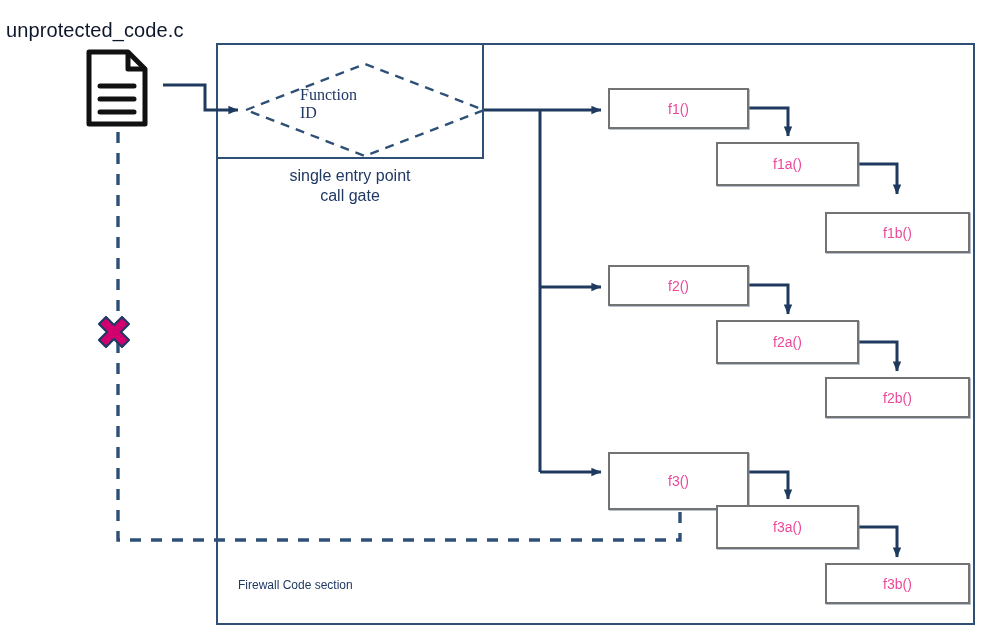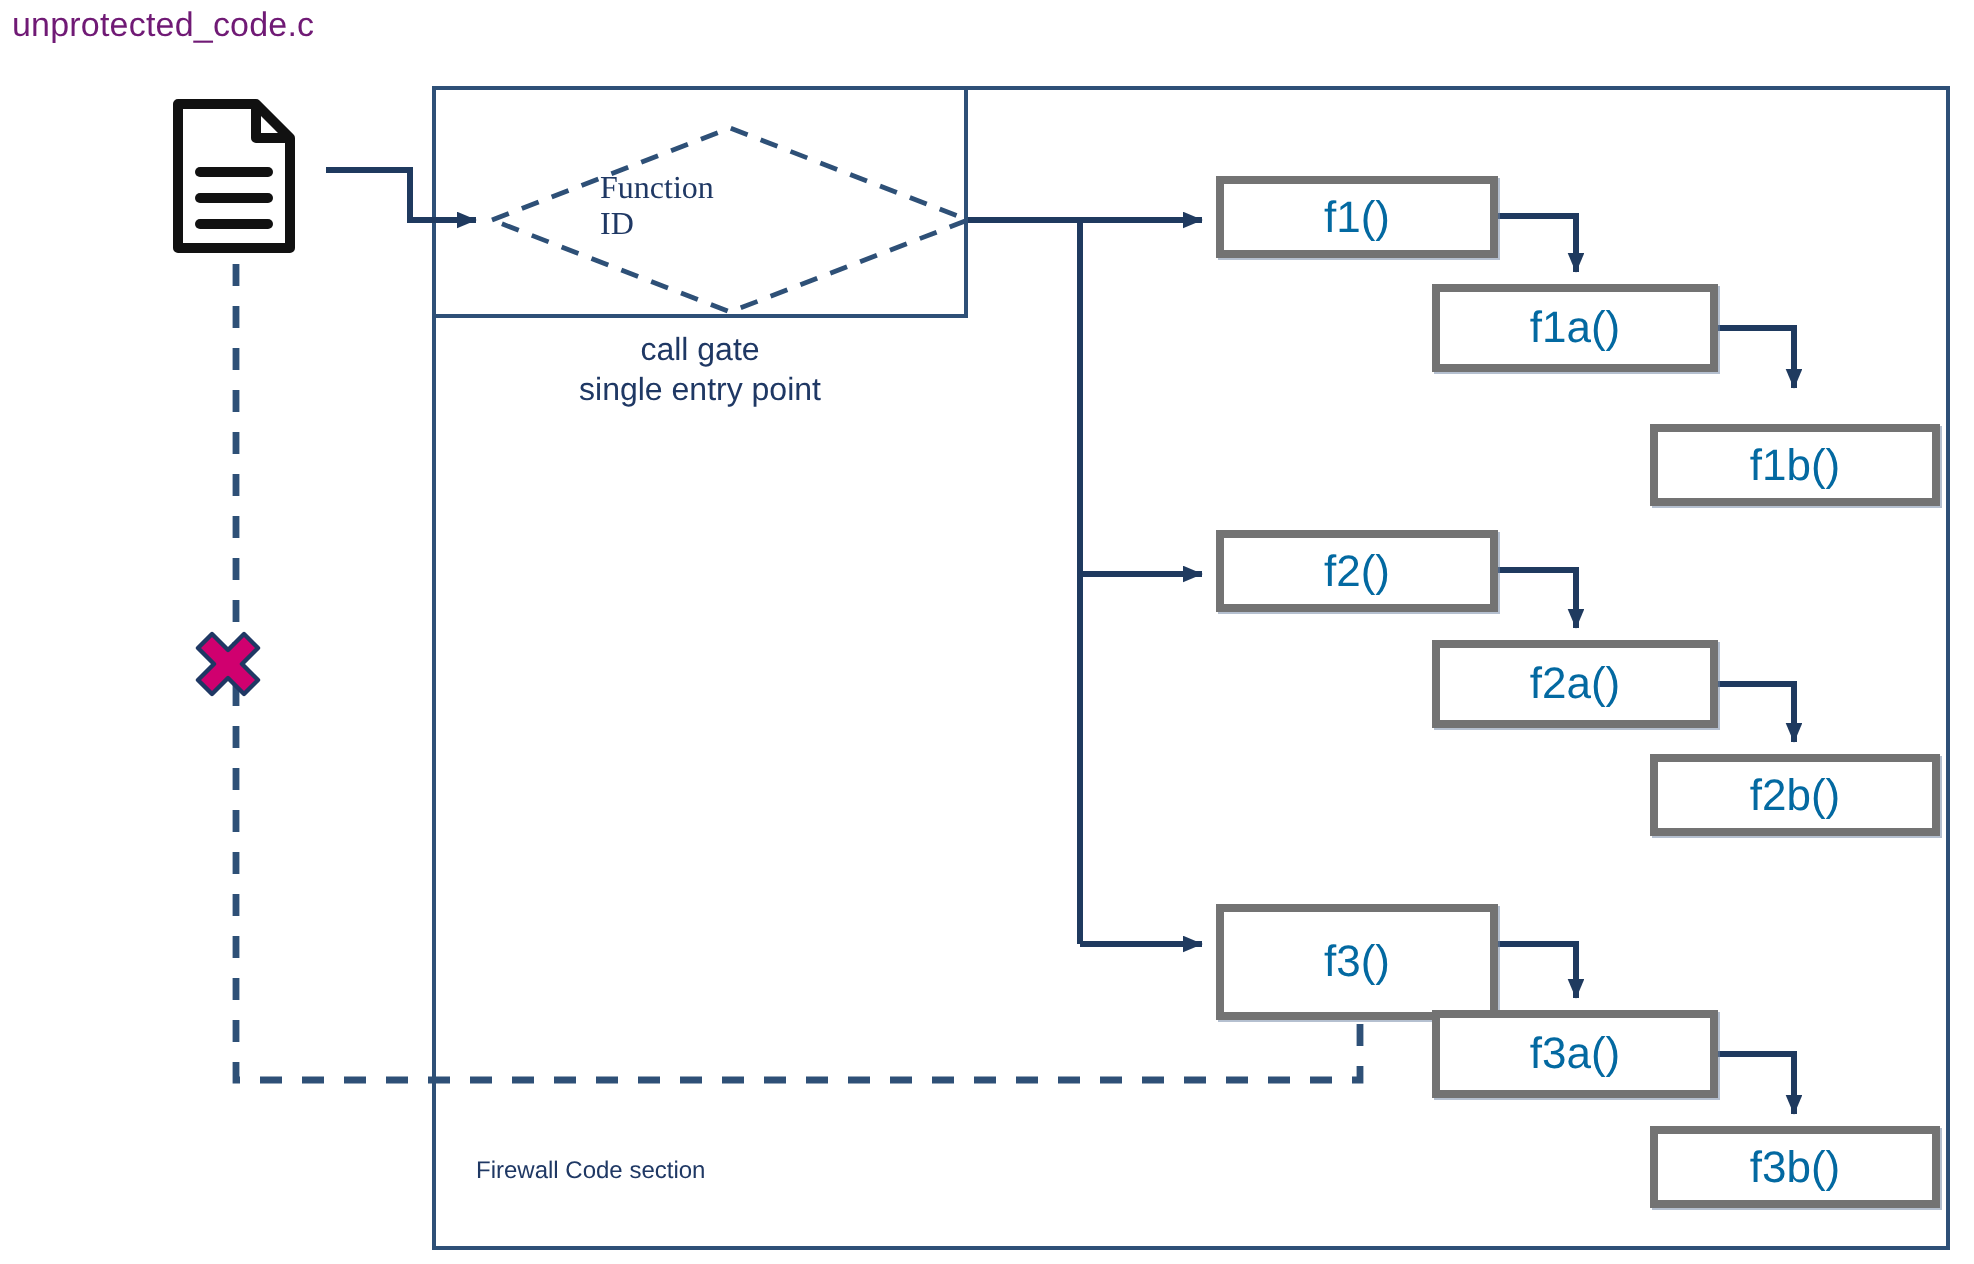--- a/index.html
+++ b/index.html
@@ -24,23 +24,23 @@
     top: 0;
     width: 987px;
     height: 632px;
     pointer-events: none;
   }
 
   
   .src-label {
     position: absolute;
     left: 6px;
-    top: 3px;
-    font-size: 17px;
-    color: #701a75;
+    top: 19px;
+    font-size: 20px;
+    color: #0f172a;
     white-space: nowrap;
     letter-spacing: 0.1px;
   }
   .gate-caption {
     position: absolute;
     left: 216px;
     top: 166px;
     width: 268px;
     text-align: center;
     font-size: 16px;
@@ -85,28 +85,28 @@
     left: 216px;
     top: 43px;
     width: 268px;
     height: 116px;
     border: 2px solid #2E5077;
     background: transparent;
     box-sizing: border-box;
   }
   .fn-box {
     position: absolute;
-    border: 4px solid #737373;
+    border: 2px solid #737373;
     background: #ffffff;
     box-sizing: border-box;
     display: flex;
     align-items: center;
     justify-content: center;
-    font-size: 22px;
-    color: #0369a1;
+    font-size: 14px;
+    color: #ec4899;
     box-shadow: 1px 1px 0 rgba(120,140,170,0.55);
   }
 
   
   .doc-icon {
     position: absolute;
     left: 84px;
     top: 47px;
     width: 66px;
     height: 82px;
@@ -187,22 +187,22 @@
       <path d="M118,132 V540 H680 V500" fill="none" stroke="#2E5077" stroke-width="3.4" stroke-dasharray="11,10" marker-end="url(#ah-up)"></path>
     </g>
   </svg>
 
   <div class="diamond-label">
     <span>Function</span>
     <span>ID</span>
   </div>
 
   <div class="gate-caption">
+    <span>single entry point</span>
     <span>call gate</span>
-    <span>single entry point</span>
   </div>
 
   <div class="x-marker">
     <svg width="38" height="38" viewBox="0 0 38 38">
       <path d="M11,4 L19,12 L27,4 L34,11 L26,19 L34,27 L27,34 L19,26 L11,34 L4,27 L12,19 L4,11 Z" fill="#D0006F" stroke="#1F3864" stroke-width="2.2" stroke-linejoin="round"></path>
     </svg>
   </div>
 
   <div class="section-label">Firewall Code section</div>
 

